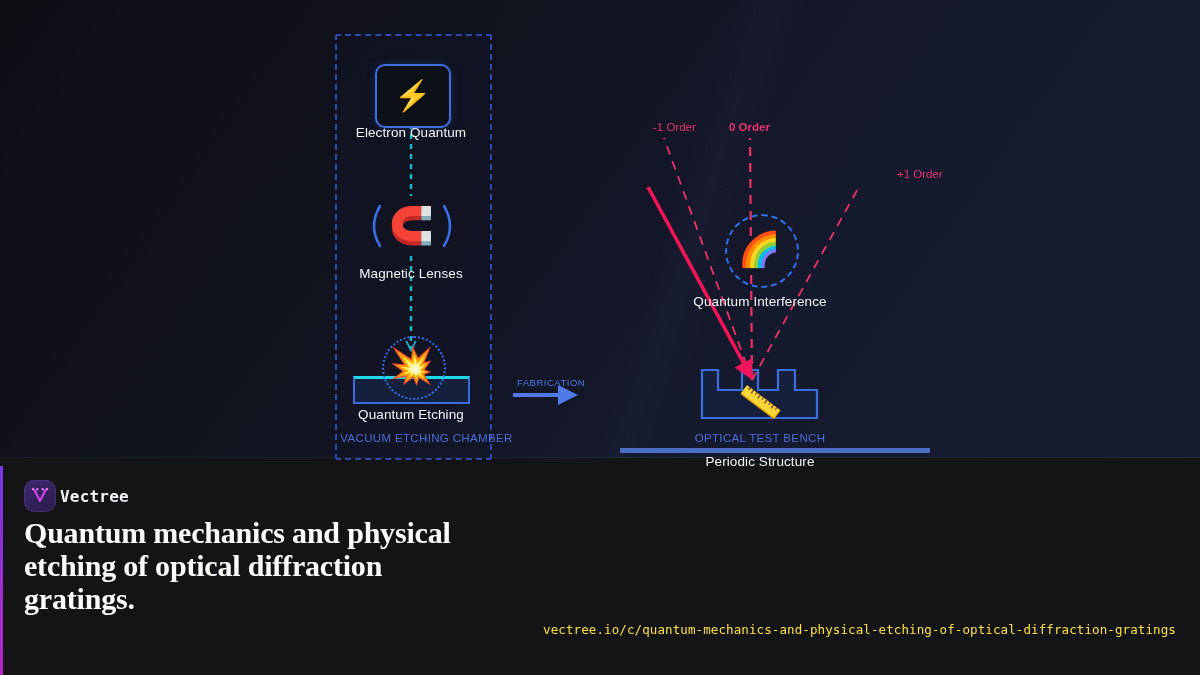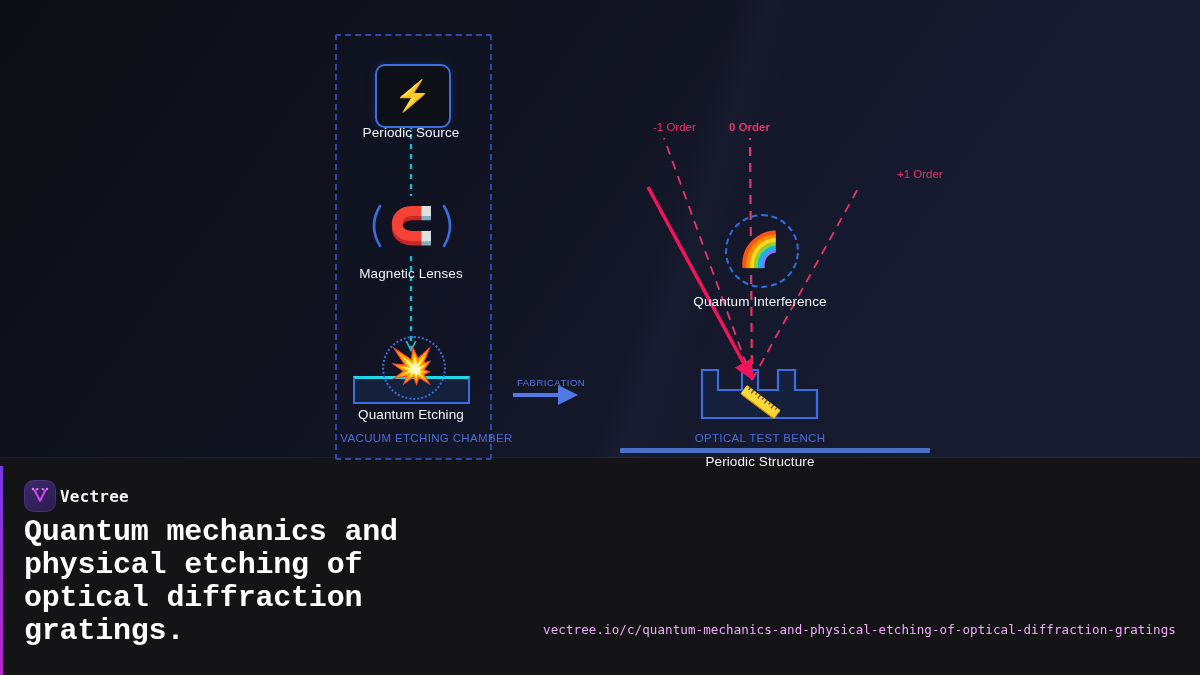--- a/index.html
+++ b/index.html
@@ -122,26 +122,26 @@
     box-shadow:0 0 0 1px rgba(160,120,255,.18) inset;
   }
   .brandname{
     color:#f3f4f7;font-size:16px;font-weight:700;
     font-family:"DejaVu Sans Mono","Liberation Mono",monospace;
     letter-spacing:.2px;
   }
   .headline{
     position:absolute;left:24px;top:516px;width:470px;
     color:#fff;font-size:30px;line-height:1.1;font-weight:700;
-    font-family:Liberation Mono, monospace;
+    font-family:Liberation Serif, serif;
     letter-spacing:-.2px;
   }
   .url{
     position:absolute;right:24px;top:622px;
-    color:#f0abfc;font-size:12.5px;
+    color:#fde047;font-size:12.5px;
     font-family:"DejaVu Sans Mono","Liberation Mono",monospace;
     letter-spacing:.1px;white-space:nowrap;
   }
 </style>
 </head>
 <body>
 
 <div id="stage">
 
   <div class="bg-top"></div>
@@ -176,21 +176,21 @@
     <line x1="752" y1="380" x2="860" y2="185" stroke="#e8336e" stroke-width="1.8" stroke-dasharray="9 7"></line>
 
     <line x1="648" y1="187" x2="750" y2="375" stroke="#f0145a" stroke-width="3.6" marker-end="url(#pinkArrow)"></line>
   </svg>
 
   <div class="chamber"></div>
 
   <div class="src-box">
     <span class="emoji" style="font-size:30px">⚡</span>
   </div>
-  <div class="node-label" style="left:336px;top:125px;width:150px;">Periodic Source</div>
+  <div class="node-label" style="left:336px;top:125px;width:150px;">Electron Quantum</div>
 
   <svg style="position:absolute;left:366px;top:200px;width:92px;height:52px;" viewBox="0 0 92 52">
     <path d="M14,6 Q2,26 14,46" fill="none" stroke="#3b6fe0" stroke-width="2.6" stroke-linecap="round"></path>
     <path d="M78,6 Q90,26 78,46" fill="none" stroke="#3b6fe0" stroke-width="2.6" stroke-linecap="round"></path>
   </svg>
   <div class="magnet-wrap">
     <span class="emoji" style="font-size:36px">🧲</span>
   </div>
   <div class="node-label" style="left:336px;top:266px;width:150px;">Magnetic Lenses</div>
 

